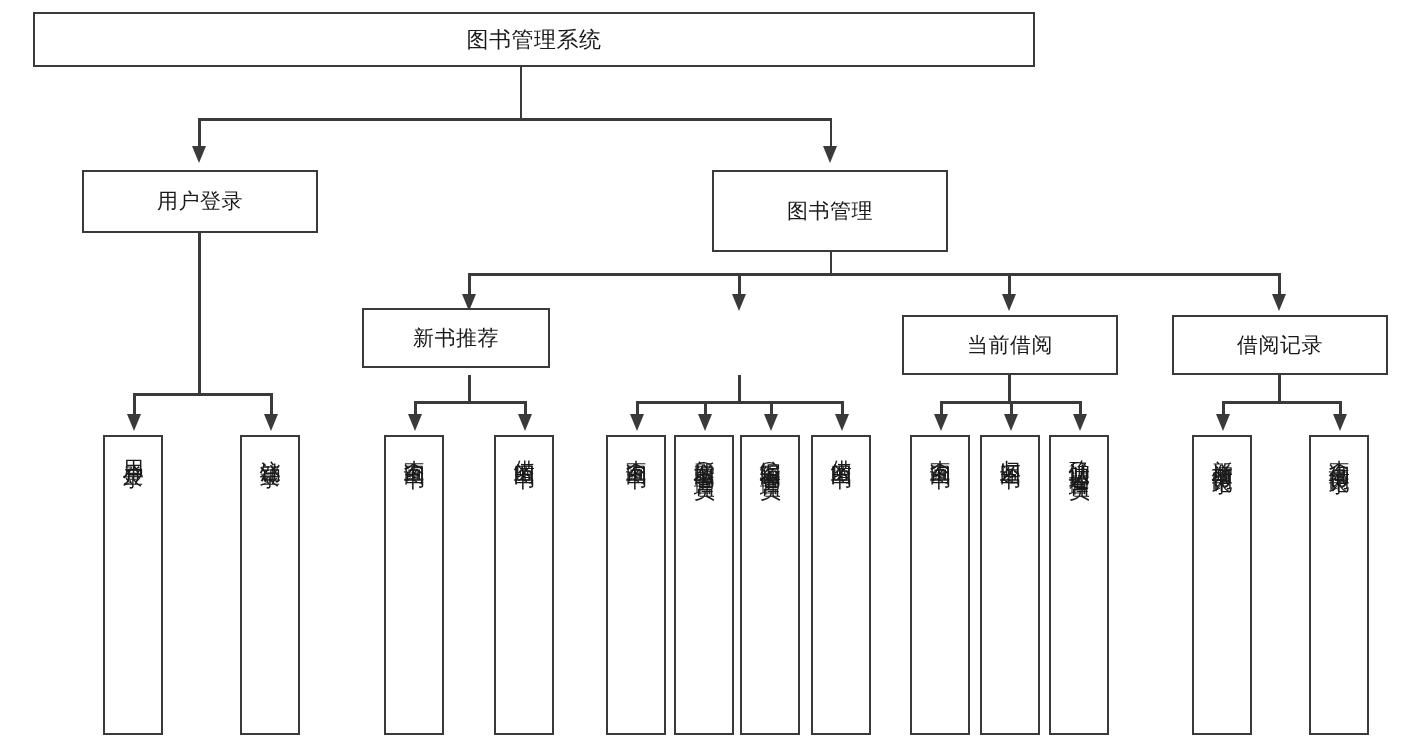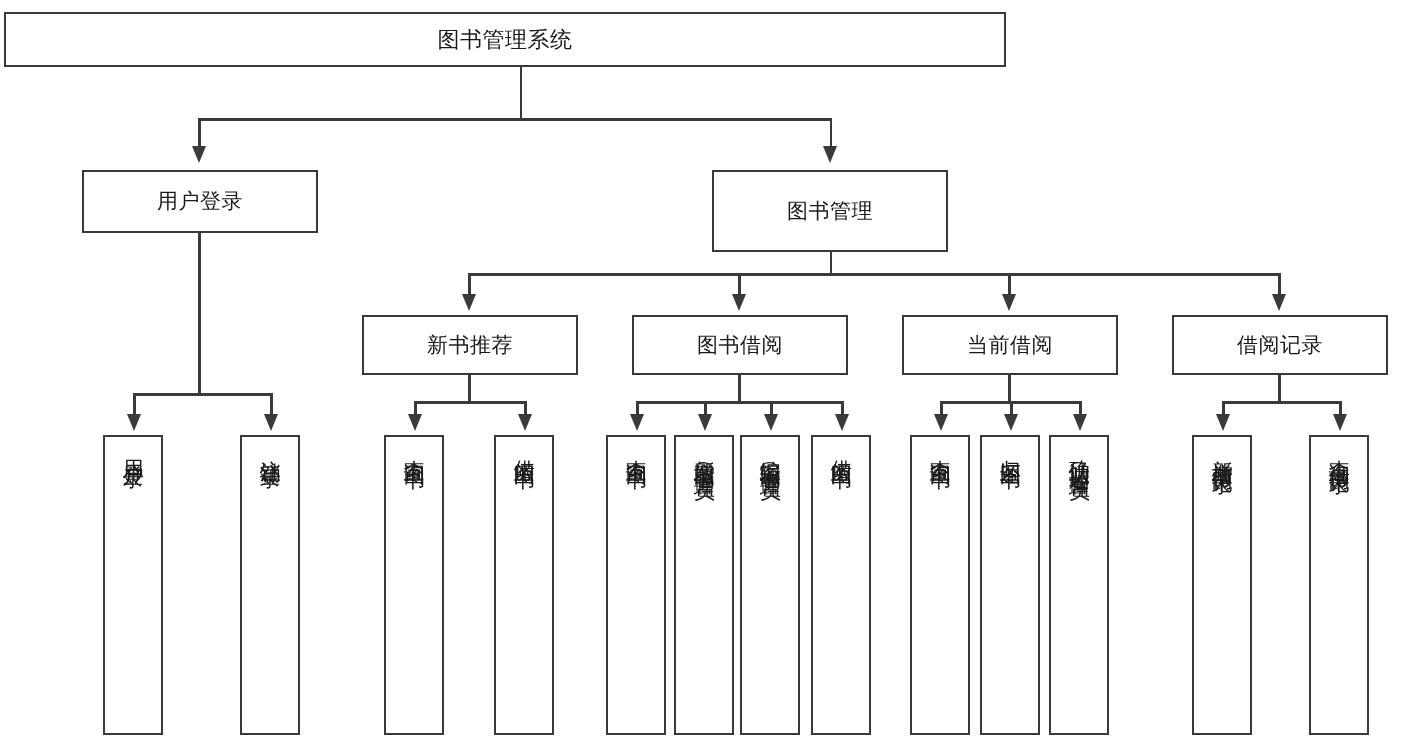--- a/index.html
+++ b/index.html
@@ -83,21 +83,21 @@
     z-index: 6;
     white-space: nowrap;
     font-family: "Liberation Sans", "DejaVu Sans", sans-serif;
   }
 </style>
 </head>
 <body>
 
 <div id="canvas">
 
-  <div class="node root horiz" style="left:4px; top:12px; width:1002px; height:55px;">
+  <div class="node root horiz" style="left:33px; top:12px; width:1002px; height:55px;">
     <span class="label">图书管理系统</span>
   </div>
 
   <div class="ln v" style="left:519.7px; top:67px; height:52px;"></div>
 
   <div class="ln h" style="left:198px; top:118px; width:634px;"></div>
 
   <div class="ln v" style="left:198px; top:118px; height:30px;"></div>
   <div class="arrow" style="left:191.7px; top:146px;"></div>
   <div class="ln v" style="left:829.5px; top:118px; height:30px;"></div>
@@ -122,25 +122,22 @@
   <div class="ln h" style="left:468px; top:273px; width:812px;"></div>
   <div class="ln v" style="left:468px; top:273px; height:22px;"></div>
   <div class="arrow" style="left:461.7px; top:294px;"></div>
   <div class="ln v" style="left:738px; top:273px; height:22px;"></div>
   <div class="arrow" style="left:731.7px; top:294px;"></div>
   <div class="ln v" style="left:1008px; top:273px; height:22px;"></div>
   <div class="arrow" style="left:1001.7px; top:294px;"></div>
   <div class="ln v" style="left:1278px; top:273px; height:22px;"></div>
   <div class="arrow" style="left:1271.7px; top:294px;"></div>
 
-  <div class="node horiz" style="left:362px; top:315px; width:216px; height:60px;justify-content:center;">
+  <div class="node horiz" style="left:362px; top:308px; width:188px; height:60px;justify-content:center;">
     <span class="label">新书推荐</span>
-  </div>
-  <div class="node horiz" style="left:632px; top:315px; width:216px; height:60px;">
-    <span class="label">图书借阅</span>
   </div>
   <div class="node horiz" style="left:1172px; top:315px; width:216px; height:60px;">
     <span class="label">借阅记录</span>
   </div>
   <div class="node horiz" style="left:902px; top:315px; width:216px; height:60px;">
     <span class="label">当前借阅</span>
   </div>
 
   <div class="ln v" style="left:468px; top:375px; height:28px;"></div>
   <div class="ln h" style="left:414px; top:401px; width:110px;"></div>

